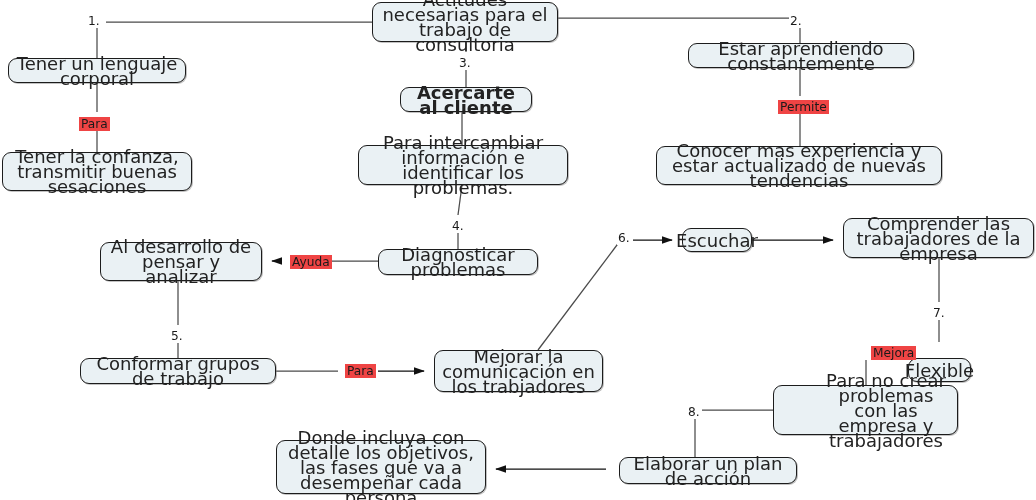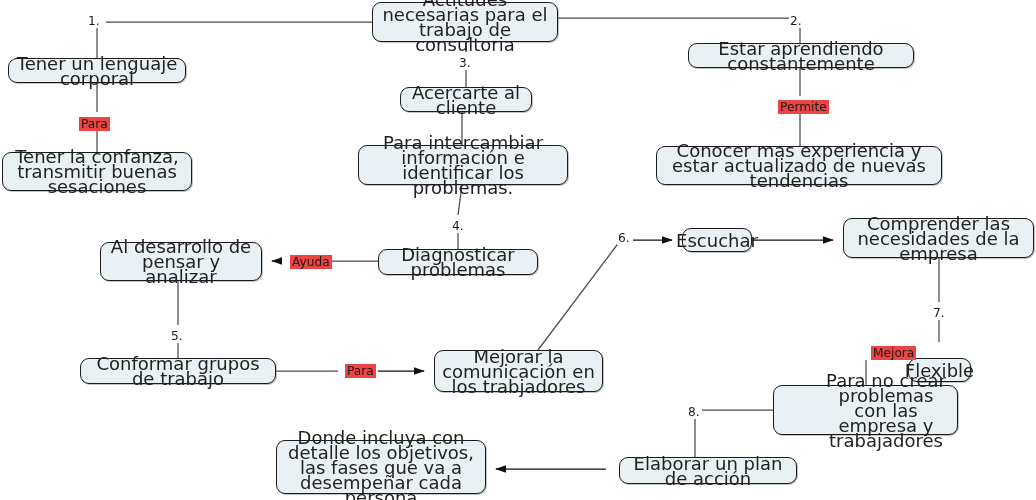--- a/index.html
+++ b/index.html
@@ -127,21 +127,21 @@
   </div>
 
   <div class="node" style="left:8px; top:58px; width:178px; height:25px;">
     <span>Tener un lenguaje corporal</span>
   </div>
 
   <div class="node" style="left:2px; top:152px; width:190px; height:39px;">
     <span>Tener la confanza, transmitir buenas sesaciones</span>
   </div>
 
-  <div class="node" style="left:400px; top:87px; width:132px; height:25px;">
+  <div class="node" style="left:400px; top:87px; width:132px; height:25px;font-weight:bold;">
     <span>Acercarte al cliente</span>
   </div>
 
   <div class="node" style="left:358px; top:145px; width:210px; height:40px;">
     <span>Para intercambiar información e identificar los problemas.</span>
   </div>
 
   <div class="node" style="left:688px; top:43px; width:226px; height:25px;">
     <span>Estar aprendiendo constantemente</span>
   </div>
@@ -164,21 +164,21 @@
 
   <div class="node" style="left:434px; top:350px; width:169px; height:42px;">
     <span>Mejorar la comunicación en los trabjadores</span>
   </div>
 
   <div class="node" style="left:682px; top:228px; width:70px; height:24px;">
     <span>Escuchar</span>
   </div>
 
   <div class="node" style="left:843px; top:218px; width:191px; height:40px;">
-    <span>Comprender las necesidades de la empresa</span>
+    <span>Comprender las trabajadores de la empresa</span>
   </div>
 
   <div class="node" style="left:908px; top:358px; width:63px; height:24px;">
     <span>Flexible</span>
   </div>
 
   <div class="node" style="left:773px; top:385px; width:185px; height:50px;padding-left:48px;">
     <span>Para no crear problemas con las empresa y trabajadores</span>
   </div>
 

